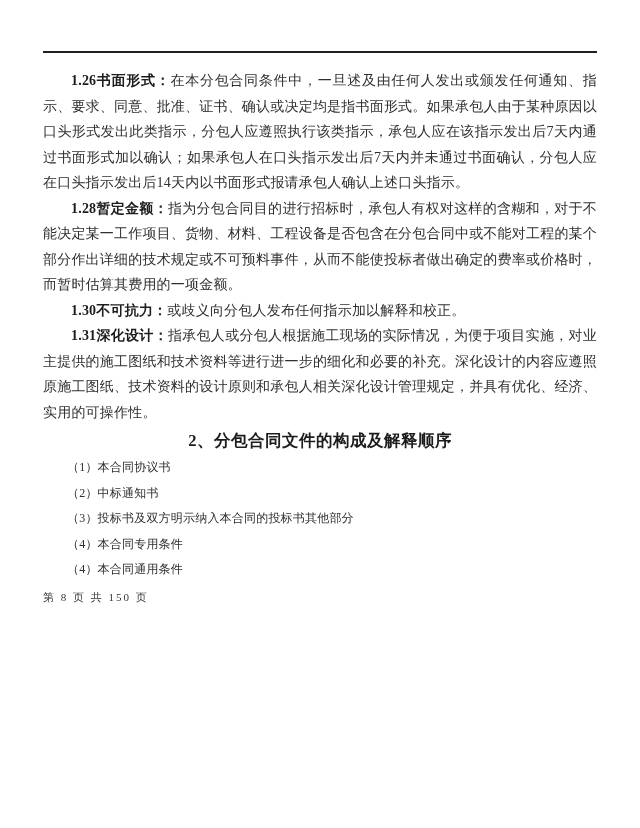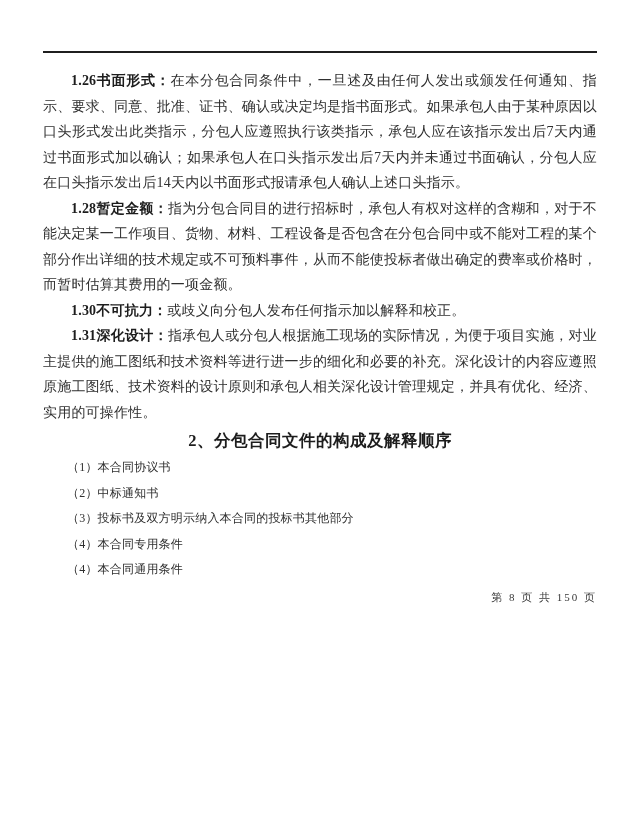--- a/index.html
+++ b/index.html
@@ -50,21 +50,21 @@
   }
   .list-item {
     font-size: 12px;
     line-height: 25.5px;
     padding-left: 2em;
     color: #2f2f2f;
     letter-spacing: 0.2px;
   }
   .footer {
     margin-top: 7px;
-    text-align: right;
+    text-align: left;
     font-size: 11px;
     color: #383838;
     letter-spacing: 2px;
   }
 </style>
 </head>
 <body>
 
 <div class="page">
   <div class="rule"></div>

